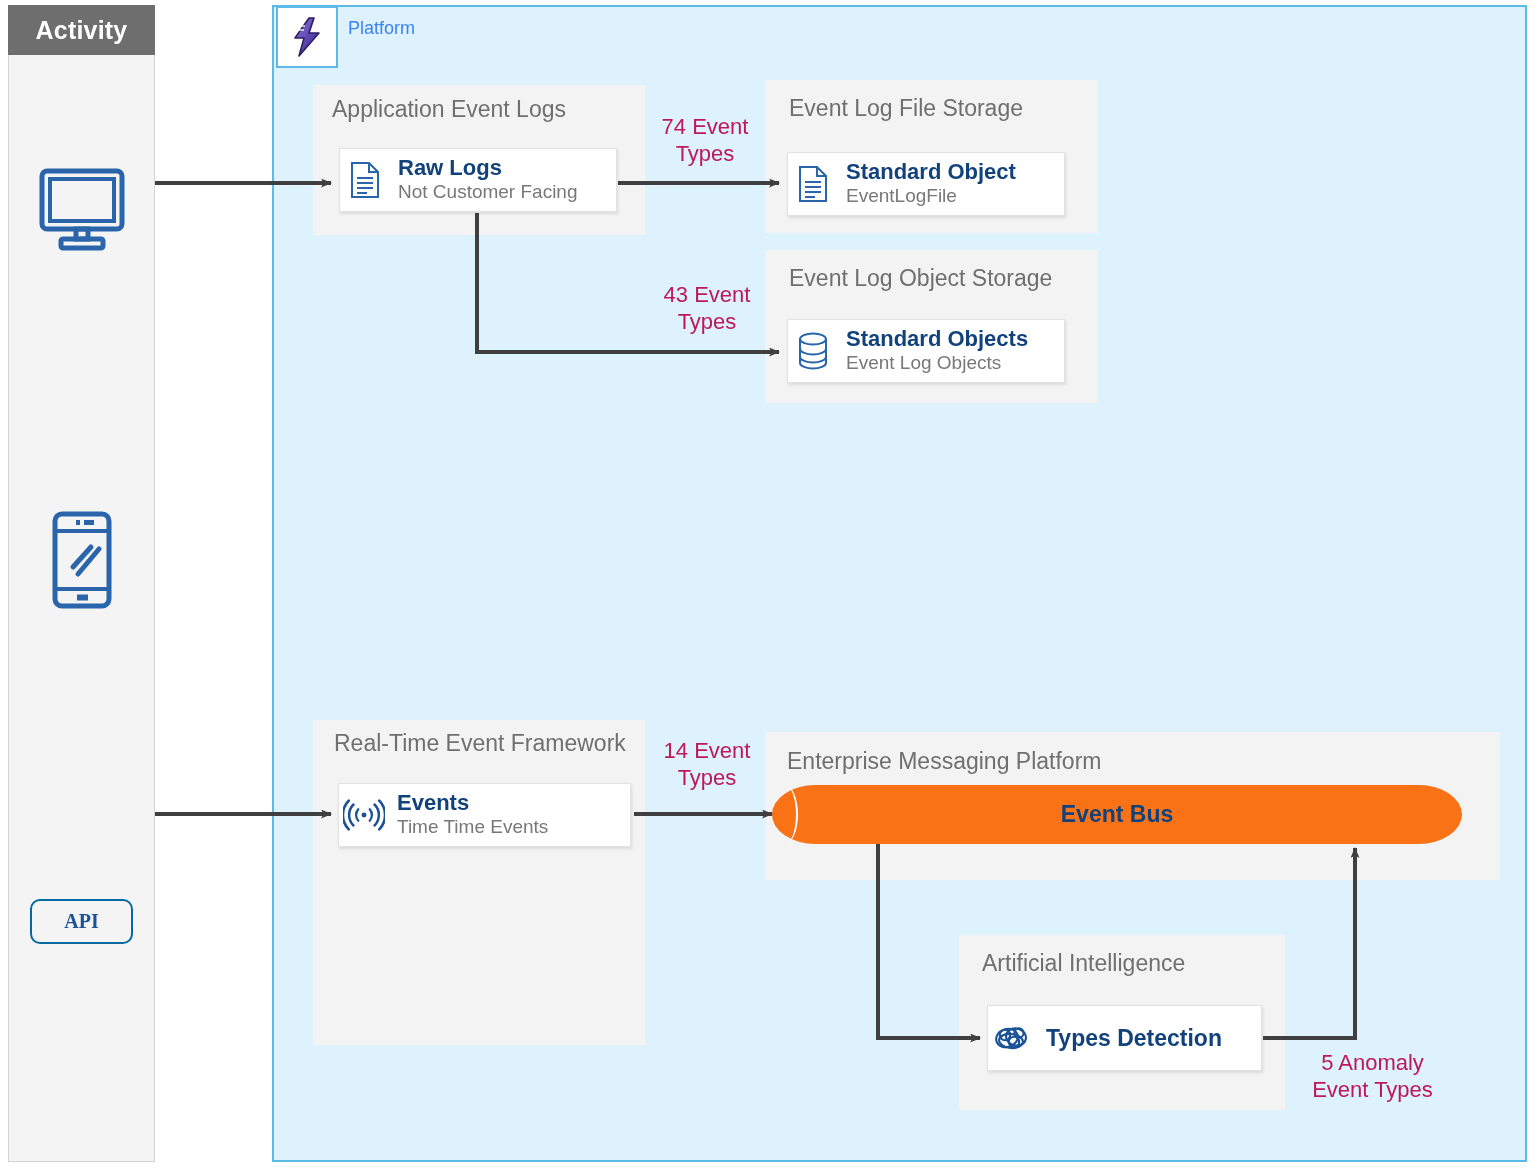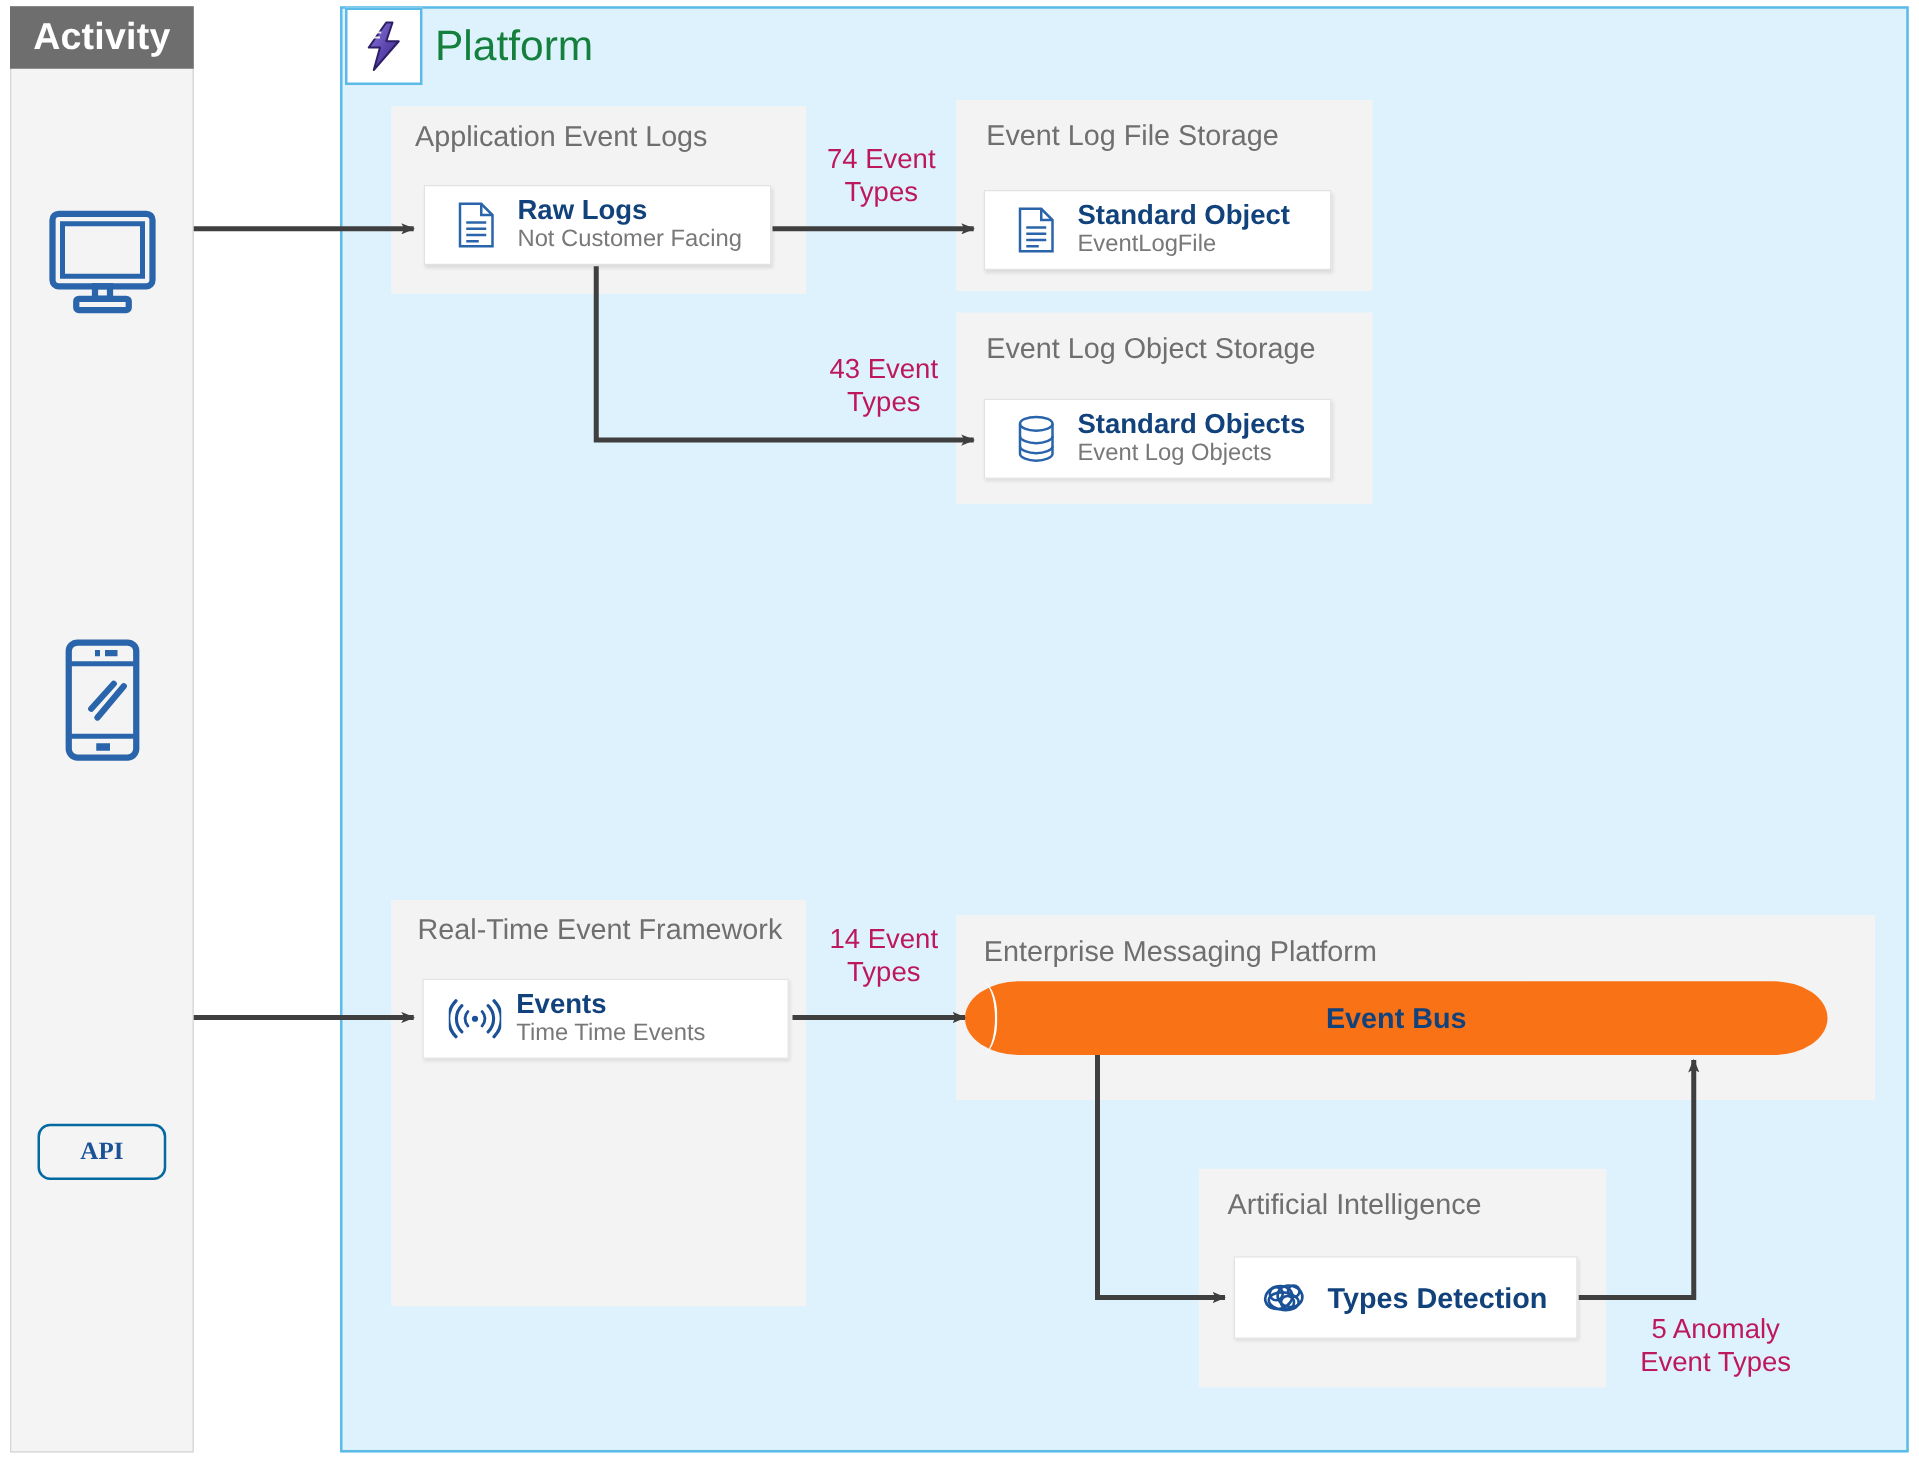--- a/index.html
+++ b/index.html
@@ -30,21 +30,21 @@
     box-sizing: border-box;
   }
   .activity-header {
     position: absolute;
     left: 8px;
     top: 5px;
     width: 147px;
     height: 50px;
     background: #6e6e6e;
     color: #ffffff;
-    font-size: 30px;
+    font-size: 25px;
     font-weight: bold;
     display: flex;
     align-items: center;
     justify-content: center;
     box-sizing: border-box;
     letter-spacing: 0.2px;
   }
   .act-icon {
     position: absolute;
     left: 8px;
@@ -96,22 +96,22 @@
     border: 2px solid #5bbae8;
     box-sizing: border-box;
     display: flex;
     align-items: center;
     justify-content: center;
   }
   .platform-title {
     position: absolute;
     left: 348px;
     top: 18px;
-    font-size: 34px;
-    color: #15803d;
+    font-size: 18px;
+    color: #3b82f6;
   }
 
   
   .group {
     position: absolute;
     background: #f3f3f3;
     box-sizing: border-box;
   }
   .group-title {
     position: absolute;
@@ -122,21 +122,21 @@
 
   
   .card {
     position: absolute;
     background: #ffffff;
     border: 1px solid #e2e2e2;
     box-shadow: 1px 2px 3px rgba(0,0,0,0.10);
     box-sizing: border-box;
     display: flex;
     align-items: center;
-    padding-left: 20px;
+    padding-left: 4px;
   }
   .card-icon {
     flex: 0 0 auto;
     width: 42px;
     height: 44px;
     display: flex;
     align-items: center;
     justify-content: center;
     margin-right: 12px;
   }

